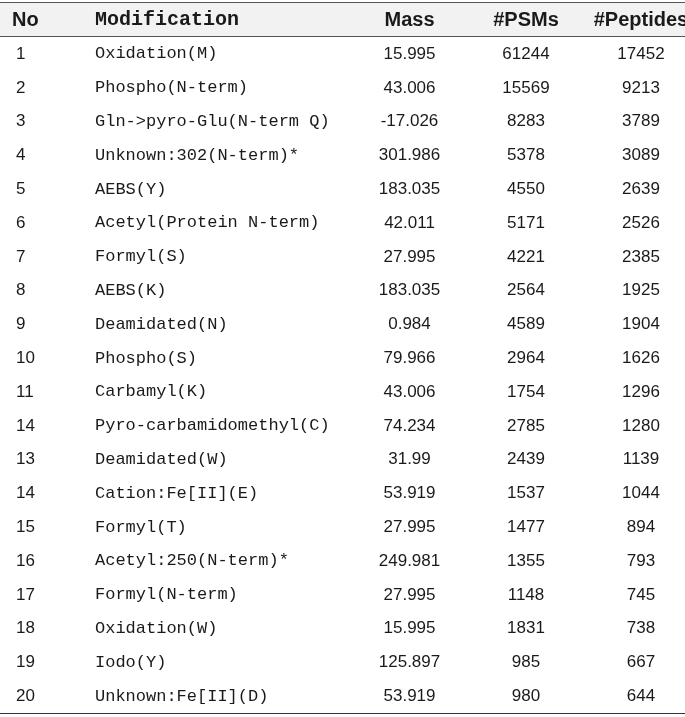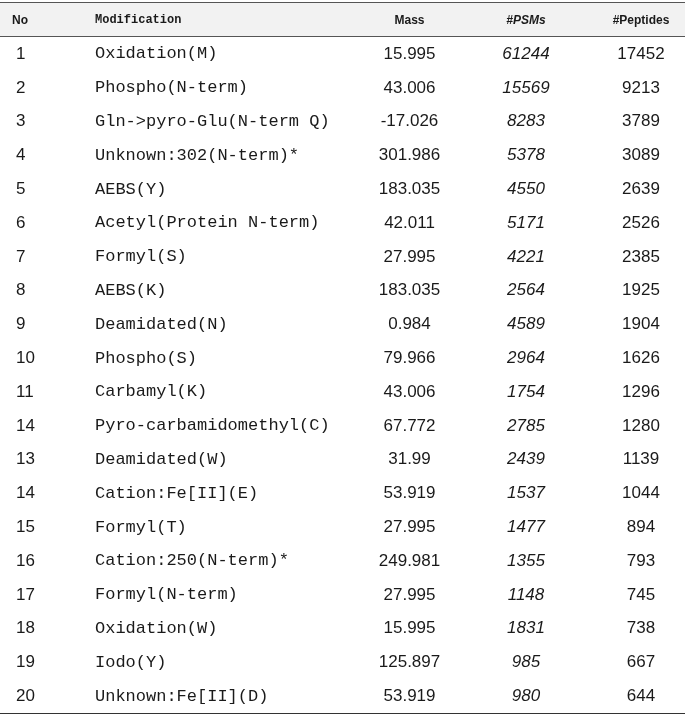--- a/index.html
+++ b/index.html
@@ -25,21 +25,21 @@
       width: 685px;
       table-layout: fixed;
     }
     thead tr {
       background: #f2f2f2;
       border-top: 1.5px solid #555;
       border-bottom: 1.5px solid #555;
     }
     th {
       font-weight: bold;
-      font-size: 12px;
+      font-size: 20px;
       height: 33px;
       padding: 0;
       vertical-align: middle;
     }
     td {
       font-size: 17px;
       height: 33.8px;
       padding: 0;
       vertical-align: middle;
     }
@@ -49,21 +49,21 @@
     .c-no { width: 83px; }
     .c-mod { width: 257px; }
     .c-mass { width: 115px; margin-top: 24px; }
     .c-psm { width: 118px; }
     .c-pep { width: 112px; }
 
     th.c-no { text-align: left; padding-left: 12px; }
     td.c-no { text-align: left; padding-left: 16px; }
     th.c-mod, td.c-mod { text-align: left; font-family: Liberation Mono, monospace; }
     th.c-mass, td.c-mass { text-align: center; }
-    th.c-psm, td.c-psm { text-align: center; font-style: italic; }
+    th.c-psm, td.c-psm { text-align: center; }
     th.c-pep, td.c-pep { text-align: center; }
   </style>
 </head>
 <body>
 
 <div class="table-wrap">
   <table>
     <thead>
       <tr>
         <th class="c-no">No</th>
@@ -147,21 +147,21 @@
         <tr>
           <td class="c-no">11</td>
           <td class="c-mod">Carbamyl(K)</td>
           <td class="c-mass">43.006</td>
           <td class="c-psm">1754</td>
           <td class="c-pep">1296</td>
         </tr>
         <tr>
           <td class="c-no">14</td>
           <td class="c-mod">Pyro-carbamidomethyl(C)</td>
-          <td class="c-mass">67.772</td>
+          <td class="c-mass">74.234</td>
           <td class="c-psm">2785</td>
           <td class="c-pep">1280</td>
         </tr>
         <tr>
           <td class="c-no">13</td>
           <td class="c-mod">Deamidated(W)</td>
           <td class="c-mass">31.99</td>
           <td class="c-psm">2439</td>
           <td class="c-pep">1139</td>
         </tr>
@@ -174,21 +174,21 @@
         </tr>
         <tr>
           <td class="c-no">15</td>
           <td class="c-mod">Formyl(T)</td>
           <td class="c-mass">27.995</td>
           <td class="c-psm">1477</td>
           <td class="c-pep">894</td>
         </tr>
         <tr>
           <td class="c-no">16</td>
-          <td class="c-mod">Cation:250(N-term)*</td>
+          <td class="c-mod">Acetyl:250(N-term)*</td>
           <td class="c-mass">249.981</td>
           <td class="c-psm">1355</td>
           <td class="c-pep">793</td>
         </tr>
         <tr>
           <td class="c-no">17</td>
           <td class="c-mod">Formyl(N-term)</td>
           <td class="c-mass">27.995</td>
           <td class="c-psm">1148</td>
           <td class="c-pep">745</td>

